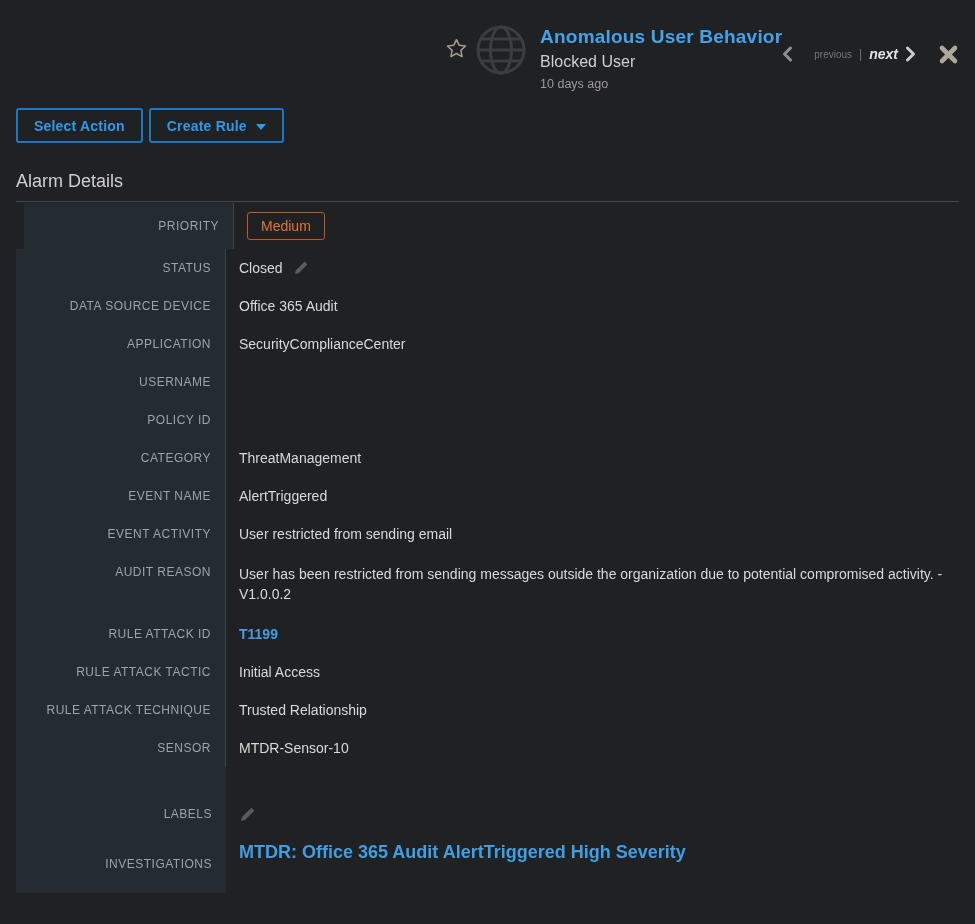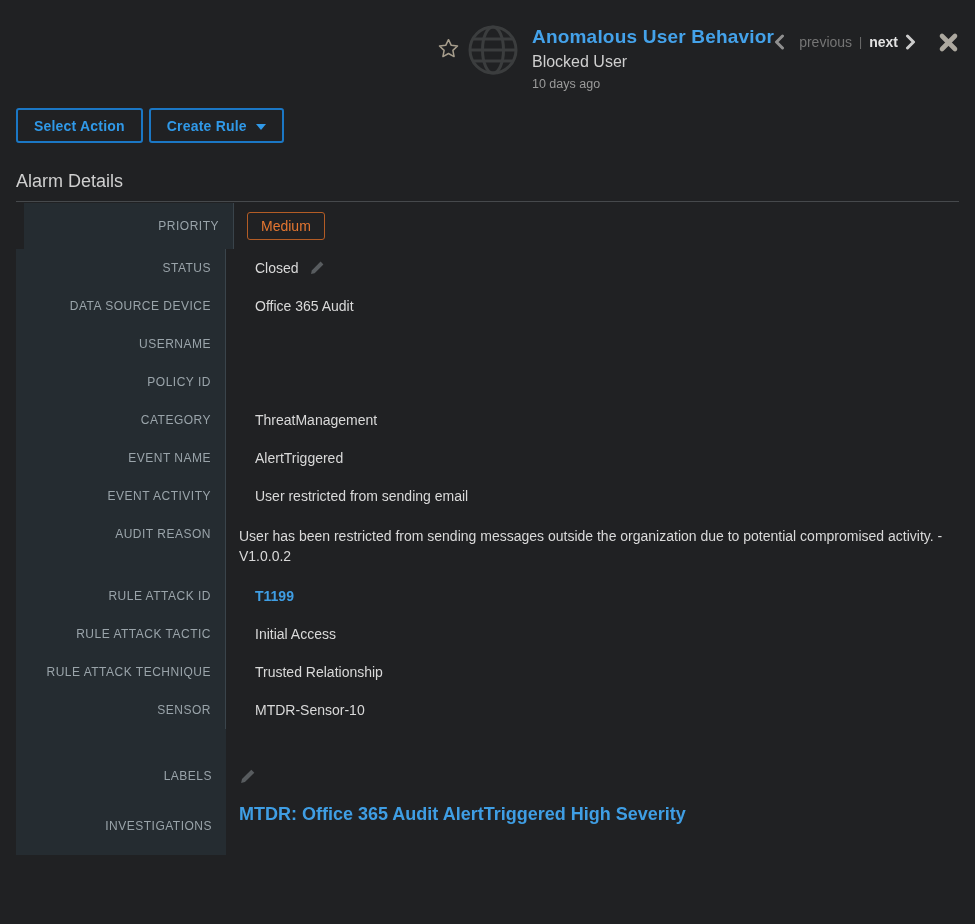--- a/index.html
+++ b/index.html
@@ -20,23 +20,23 @@
   }
   .header-left { display: flex; align-items: flex-start; }
   .star-wrap { margin-top: 15px; margin-right: 7px; cursor: pointer; }
   .globe-wrap { margin-top: 2px; }
   .title-block { margin-left: 13px; margin-top: 4px; }
   .title { color: #44a2ea; font-size: 19px; font-weight: bold; letter-spacing: .2px; }
   .subtitle { color: #cfcfcf; font-size: 16px; margin-top: 5px; }
   .timeago { color: #9b9b9b; font-size: 12.5px; margin-top: 6px; }
 
   .header-right { display: flex; align-items: center; margin-top: 8px; }
-  .nav-prev { color: #757575; font-size: 14px; margin: 0 7px 0 14px; cursor: pointer; }
+  .nav-prev { color: #757575; font-size: 10px; margin: 0 7px 0 21px; cursor: pointer; }
   .nav-sep { color: #6f6f6f; font-size: 12px; }
-  .nav-next { color: #e2e2e2; font-size: 14px; font-weight: bold; margin: 4px 7px; cursor: pointer; }
+  .nav-next { color: #e2e2e2; font-size: 14px; font-weight: bold; margin: 16px 7px; cursor: pointer; font-style: italic; }
   .chev { display: inline-flex; cursor: pointer; }
   .close-wrap { margin-left: 22px; cursor: pointer; display: inline-flex; }
 
   
   .actions { display: flex; gap: 6px; padding: 0 16px; margin-top: 17px; }
   .btn {
     background: transparent;
     border: 2px solid #1b77c4;
     border-radius: 3px;
     color: #3099e8;
@@ -65,21 +65,21 @@
     padding: 0 14px;
     display: flex; align-items: center; justify-content: flex-end;
   }
   .with-line .cell-label { border-right: 1px solid #3a444b; }
   .cell-value {
     color: #d9d9d9; font-size: 14px;
     padding-left: 13px;
     display: flex; align-items: center; gap: 10px;
   }
   .h46 { min-height: 46px; padding-left: 8px; }
-  .h38 { min-height: 38px; gap: 16px; }
+  .h38 { min-height: 38px; }
   .h62 { min-height: 62px; }
   .h42 { min-height: 42px; }
   .h58 { min-height: 58px; }
   .spacer { min-height: 26px; }
   .spacer .cell-label { border-right: none; }
 
   .row-audit .cell-label { align-items: flex-start; padding-top: 12px; }
   .row-audit .cell-value { align-items: flex-start; padding-top: 11px; line-height: 20px; max-width: 720px; }
 
   .row-invest .cell-value { align-items: flex-start; padding-top: 7px; }
@@ -177,20 +177,24 @@
           </svg>
         </span>
       </div>
     </div>
 
     <div class="row with-line h38">
       <div class="cell-label">DATA SOURCE DEVICE</div>
       <div class="cell-value">Office 365 Audit</div>
     </div>
 
+    <div class="row with-line h38">
+      <div class="cell-label">APPLICATION</div>
+      <div class="cell-value">SecurityComplianceCenter</div>
+    </div>
 
     <div class="row with-line h38">
       <div class="cell-label">USERNAME</div>
       <div class="cell-value"></div>
     </div>
 
     <div class="row with-line h38">
       <div class="cell-label">POLICY ID</div>
       <div class="cell-value"></div>
     </div>

